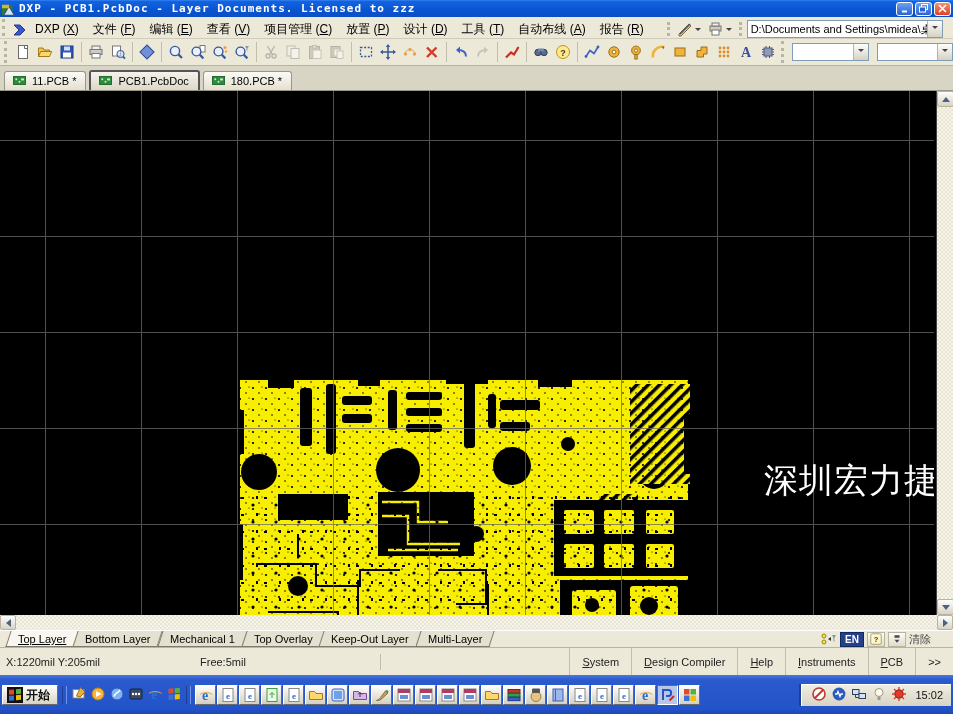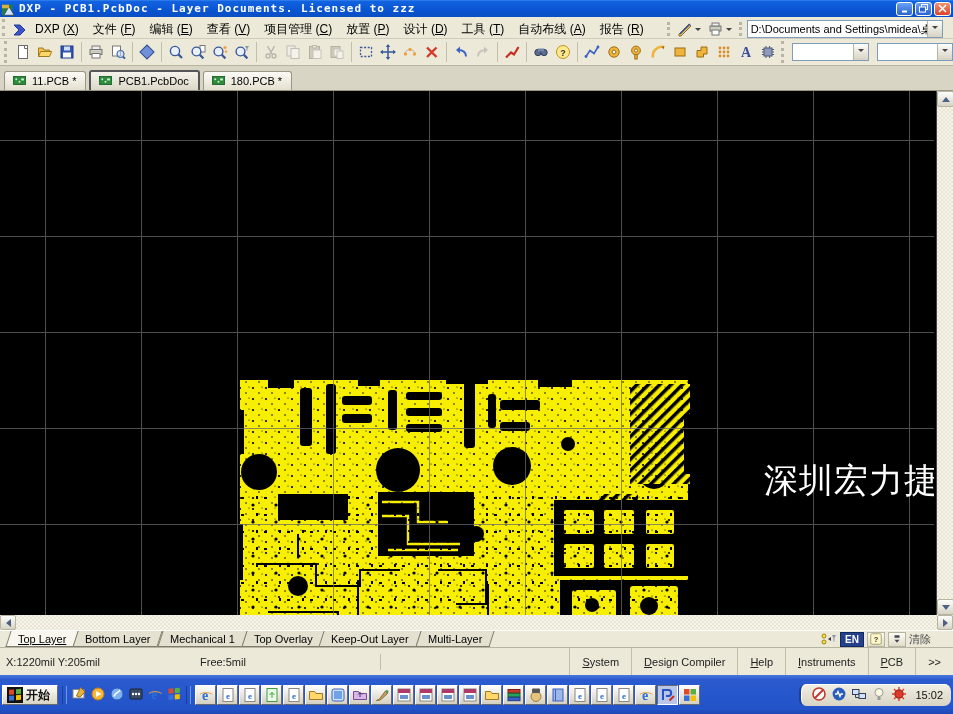--- a/index.html
+++ b/index.html
@@ -117,21 +117,21 @@
   .qsep { width:5px; height:18px; border-left:1px solid #1d3f9a; border-right:1px solid #6f94ea; margin:0 2px; }
   .ql { display:flex; align-items:center; gap:3px; }
   .ql .icn { cursor:pointer; }
   .tbuttons { display:flex; align-items:center; gap:1px; }
   .taskbtn { width:21px; height:20px; display:flex; align-items:center; justify-content:center;
     background:linear-gradient(180deg,#fdfdfb,#d4d0c0); border:1px solid;
     border-color:#fff #6a6a6a #6a6a6a #fff; border-radius:1px; }
   .taskbtn.active { background:#b8c6e8; border-color:#6a6a6a #fff #fff #6a6a6a; }
   .tray { margin-left:auto; display:flex; align-items:center; gap:4px; height:22px; padding:0 8px 0 10px;
     background:linear-gradient(180deg,#f1efe4,#d8d4c4); border-left:2px solid #1d3f9a;
-    box-shadow:inset 1px 1px 0 #fff;border-radius:7px; }
+    box-shadow:inset 1px 1px 0 #fff; }
   .clock { font-size:11px; color:#111; padding-left:4px; }
 </style>
 </head>
 <body>
 
 <div class="titlebar">
   <span class="icn ticon">
     <svg viewBox="0 0 16 16">
         <rect x="0" y="2" width="12" height="12" fill="#2a7b3e"></rect>
         <path d="M2 14L8 4l6 10z" fill="#cfe6ff" stroke="#345"></path>

